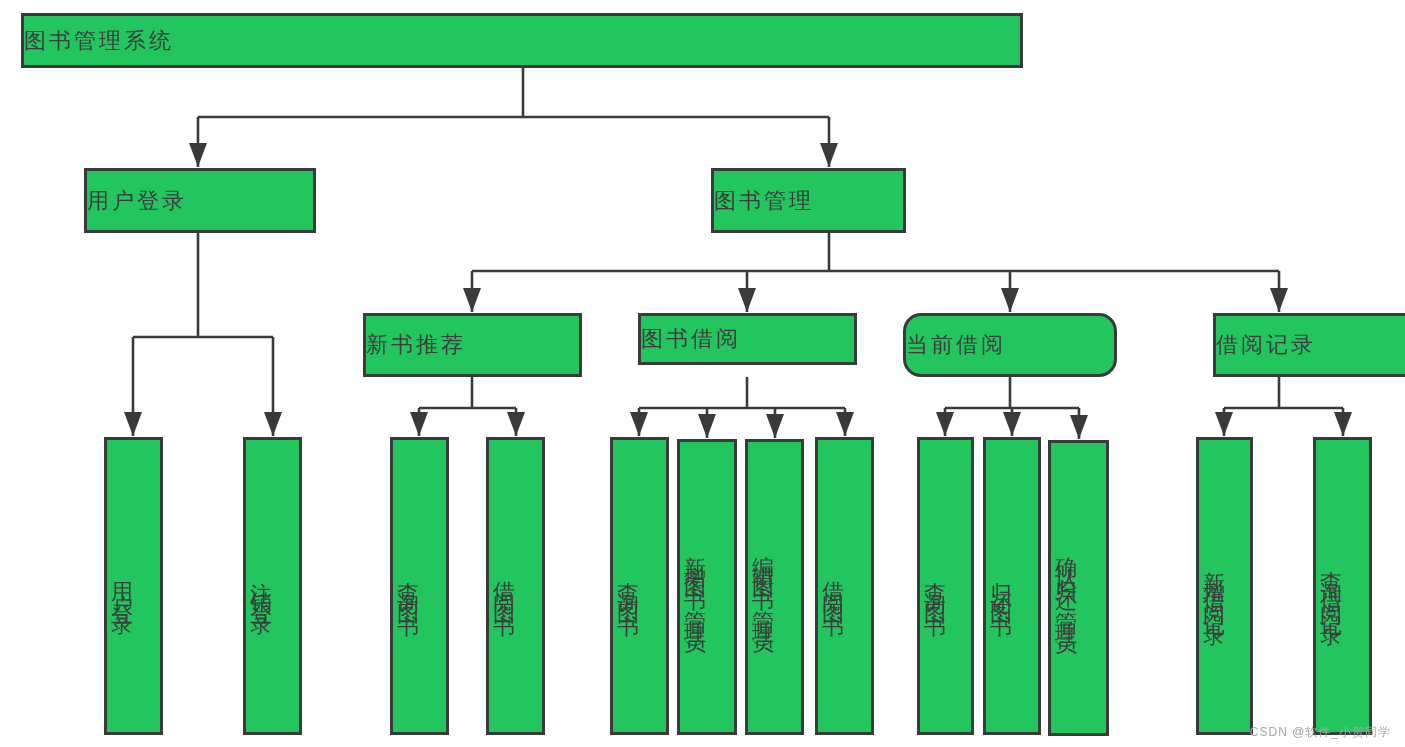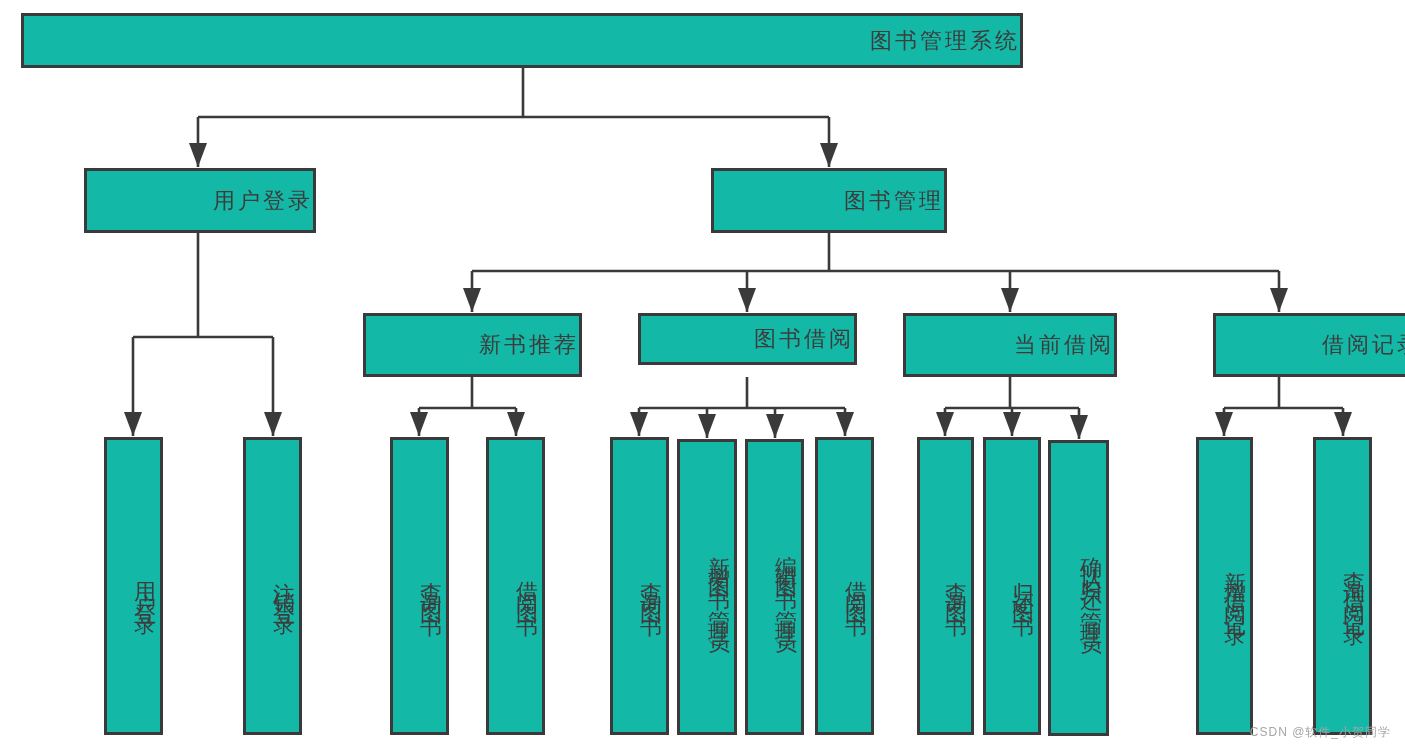--- a/index.html
+++ b/index.html
@@ -12,22 +12,22 @@
   body{
     width:1405px;height:747px;position:relative;background:var(--bg);
     font-family:"Liberation Sans","DejaVu Sans",sans-serif;
     overflow:hidden;
   }
   .stage{position:absolute;left:0;top:0;width:1405px;height:747px;}
   svg.wires{position:absolute;left:0;top:0;width:1405px;height:747px;}
   .ln{stroke:var(--line);stroke-width:2.6;fill:none;}
   .ah{fill:var(--line);}
   .box{
-    position:absolute;border:3px solid var(--line);background:#14b8a6;
-    display:flex;align-items:center;justify-content:flex-end;
+    position:absolute;border:3px solid var(--line);background:#22c55e;
+    display:flex;align-items:center;justify-content:flex-start;
     box-sizing:border-box;
   }
   .hlabel{
     font-size:22px;color:var(--text);letter-spacing:3px;white-space:nowrap;
   }
   .vlabel{
     writing-mode:vertical-rl;text-orientation:mixed;
     font-size:22px;color:var(--text);letter-spacing:11px;
     white-space:nowrap;
   }
@@ -83,31 +83,31 @@
     <line class="ln" x1="1343" y1="408" x2="1343" y2="436" marker-end="url(#ah)"></line>
   </svg>
 
   <div class="box" style="left:21px;top:13px;width:1002px;height:55px;">
     <span class="hlabel">图书管理系统</span>
   </div>
 
   <div class="box" style="left:84px;top:168px;width:232px;height:65px;">
     <span class="hlabel">用户登录</span>
   </div>
-  <div class="box" style="left:711px;top:168px;width:236px;height:65px;">
+  <div class="box" style="left:711px;top:168px;width:195px;height:65px;">
     <span class="hlabel">图书管理</span>
   </div>
 
   <div class="box" style="left:363px;top:313px;width:219px;height:64px;">
     <span class="hlabel">新书推荐</span>
   </div>
   <div class="box" style="left:638px;top:313px;width:219px;height:52px;">
     <span class="hlabel">图书借阅</span>
   </div>
-  <div class="box" style="left:903px;top:313px;width:214px;height:64px;">
+  <div class="box" style="left:903px;top:313px;width:214px;height:64px;border-radius:18px;">
     <span class="hlabel">当前借阅</span>
   </div>
   <div class="box" style="left:1173px;top:313px;width:212px;height:64px;margin-left:40px;">
     <span class="hlabel">借阅记录</span>
   </div>
 
   <div class="box" style="left:104px;top:437px;width:59px;height:298px;">
     <span class="vlabel">用户登录</span>
   </div>
   <div class="box" style="left:243px;top:437px;width:59px;height:298px;">

